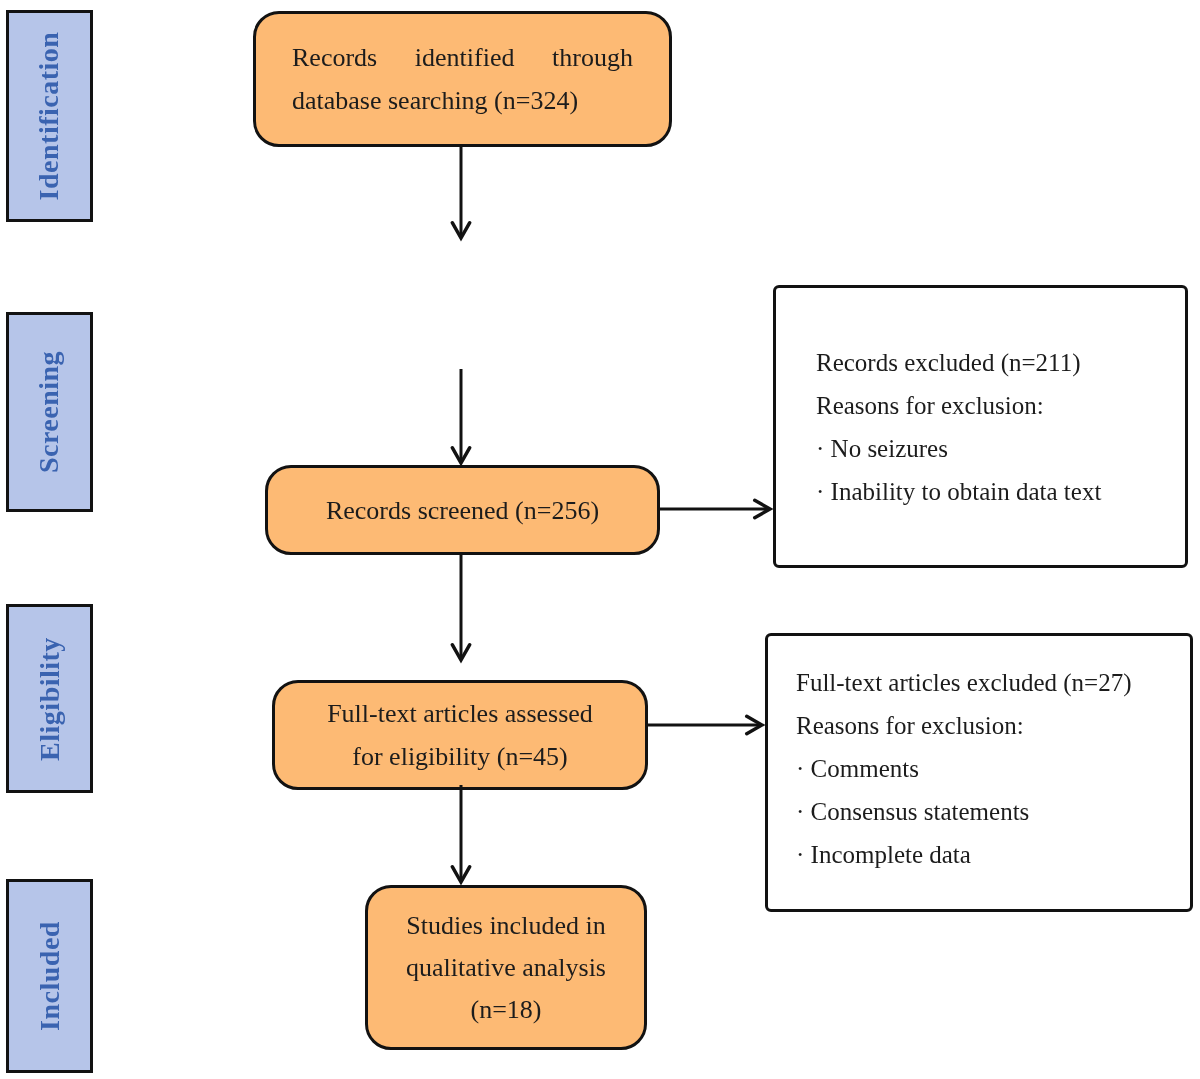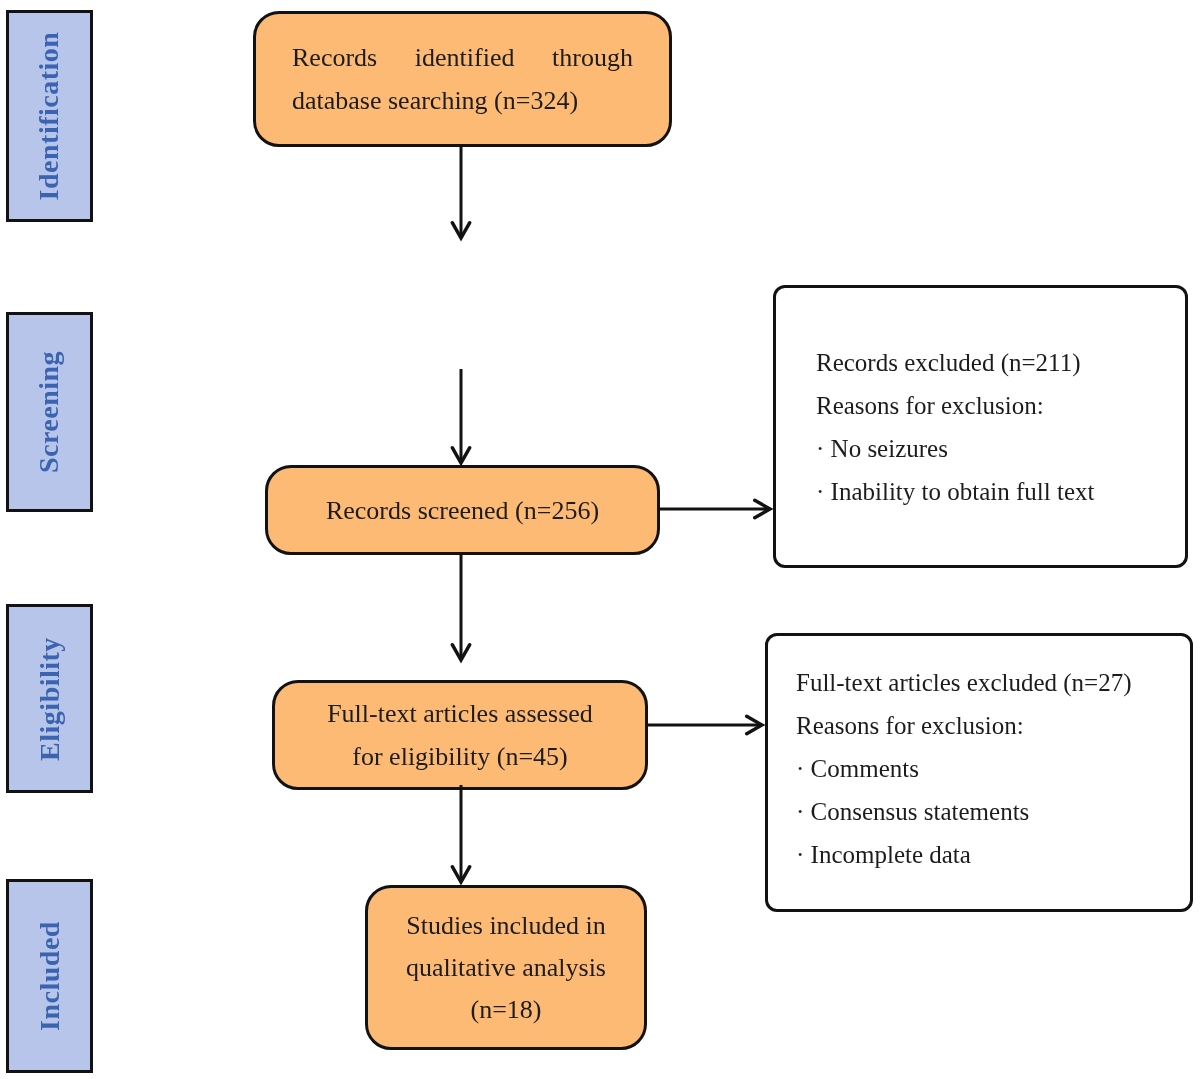--- a/index.html
+++ b/index.html
@@ -33,21 +33,21 @@
     position:absolute;
     background:#fdba74;
     border:3px solid #121212;
     box-sizing:border-box;
     display:flex;flex-direction:column;justify-content:center;
     font-size:26px;
     line-height:43px;
   }
   .fbox .ln{text-align:center;}
   .round26{border-radius:26px;}
-  .round46{border-radius:12px;}
+  .round46{border-radius:6px;}
   
   #box-identified{padding:0 36px;}
   #box-identified .ln1{text-align:justify;text-align-last:justify;}
   #box-identified .ln2{text-align:left;}
   
   .xbox{
     position:absolute;
     background:#ffffff;
     border:3px solid #121212;
     box-sizing:border-box;
@@ -97,21 +97,21 @@
   <div class="fbox round26" style="left:320px;top:885px;width:282px;height:165px;line-height:42px;margin-left:45px;">
     <div class="ln">Studies included in</div>
     <div class="ln">qualitative analysis</div>
     <div class="ln">(n=18)</div>
   </div>
 
   <div id="xbox-records" class="xbox round46" style="left:773px;top:285px;width:415px;height:283px;">
     <div class="ln">Records excluded (n=211)</div>
     <div class="ln">Reasons for exclusion:</div>
     <div class="ln">· No seizures</div>
-    <div class="ln">· Inability to obtain full text</div>
+    <div class="ln">· Inability to obtain data text</div>
   </div>
 
   <div id="xbox-fulltext" class="xbox round46" style="left:765px;top:633px;width:428px;height:279px;">
     <div class="ln">Full-text articles excluded (n=27)</div>
     <div class="ln">Reasons for exclusion:</div>
     <div class="ln">· Comments</div>
     <div class="ln">· Consensus statements</div>
     <div class="ln">· Incomplete data</div>
   </div>
 

